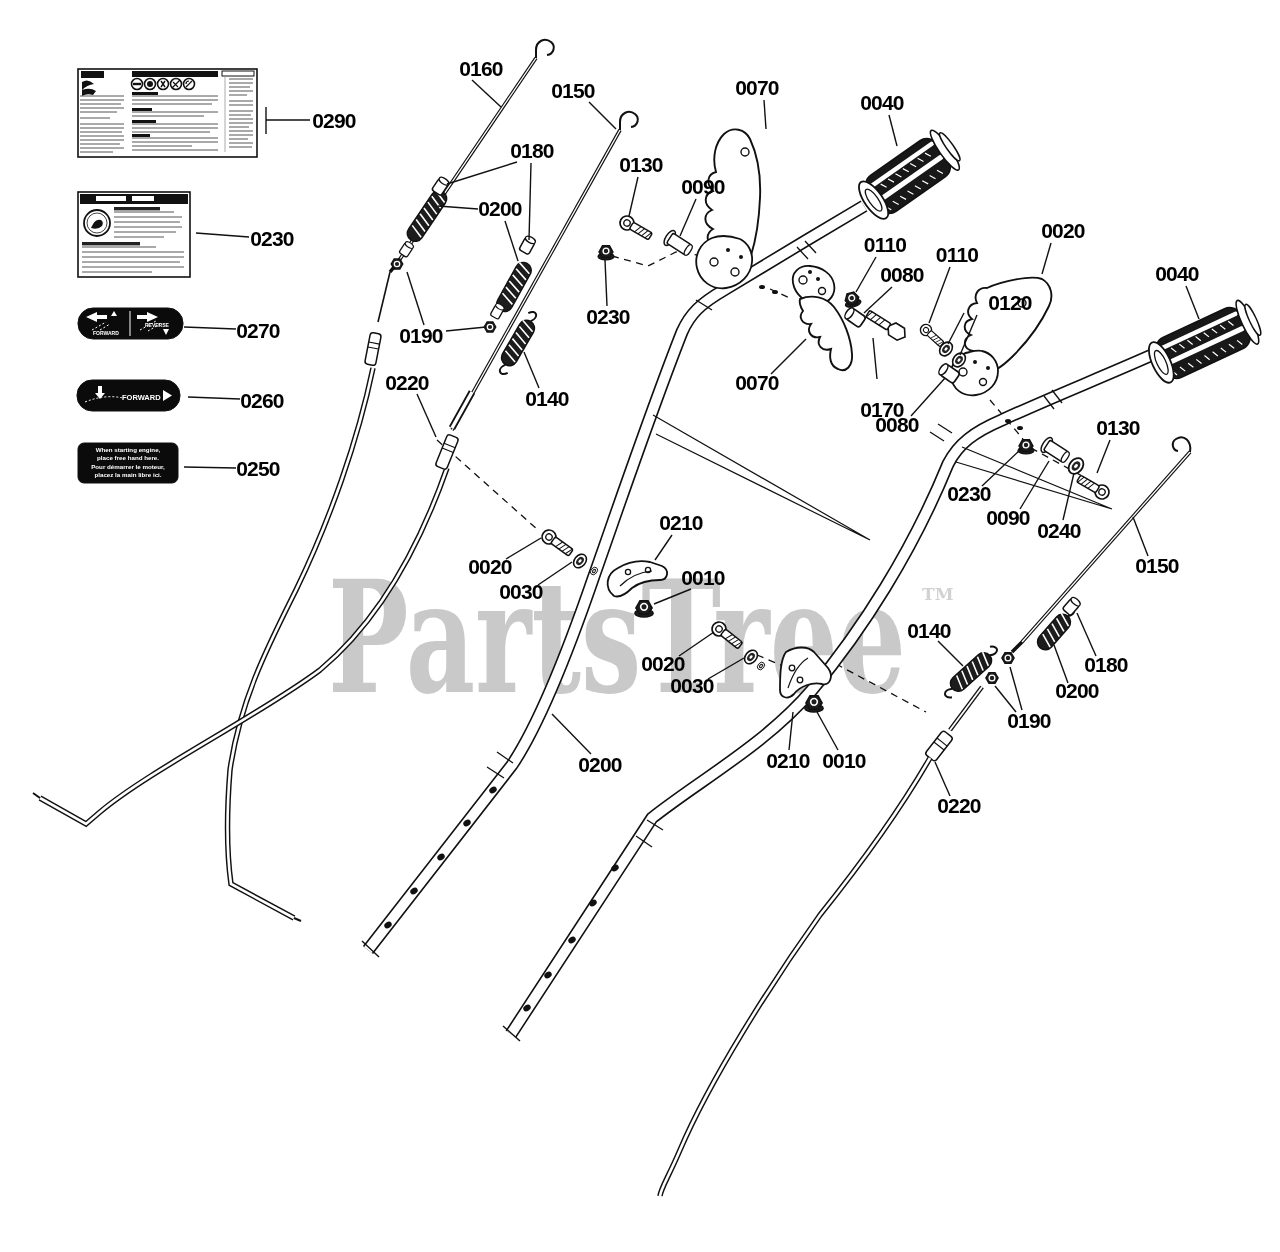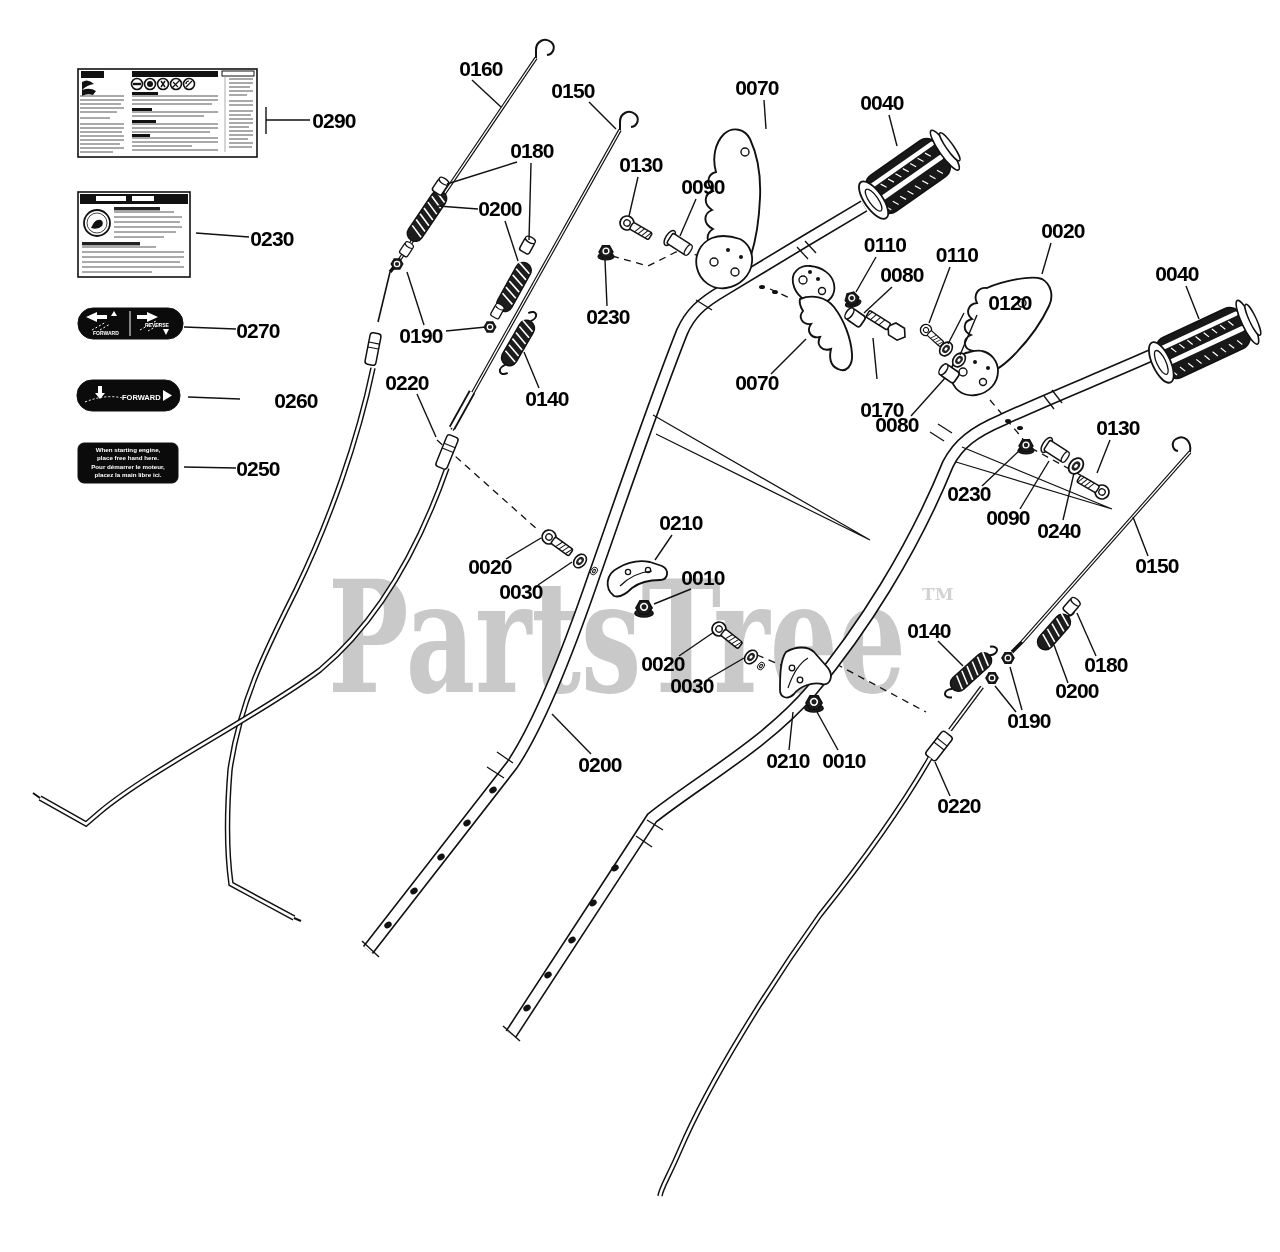--- a/index.html
+++ b/index.html
@@ -412,21 +412,21 @@
         <line x1="838" y1="750" x2="817" y2="712"></line>
         <line x1="591" y1="754" x2="552" y2="714"></line>
         <line x1="950" y1="796" x2="935" y2="762"></line>
       </g>
 </svg>
 
 <div id="labels">
       <div class="callout" style="left: 334px; top: 121px;">0290</div>
       <div class="callout" style="left: 272px; top: 239px;">0230</div>
       <div class="callout" style="left: 258px; top: 331px;">0270</div>
-      <div class="callout" style="left: 262px; top: 401px; margin-left: 34px;">0260</div>
+      <div class="callout" style="left: 262px; top: 401px;">0260</div>
       <div class="callout" style="left: 258px; top: 469px; text-align: right;">0250</div>
       <div class="callout" style="left: 457px; top: 69px; margin-left: 24px;">0160</div>
       <div class="callout" style="left: 573px; top: 91px;">0150</div>
       <div class="callout" style="left: 532px; top: 151px;">0180</div>
       <div class="callout" style="left: 500px; top: 209px;">0200</div>
       <div class="callout" style="left: 421px; top: 336px;">0190</div>
       <div class="callout" style="left: 407px; top: 383px;">0220</div>
       <div class="callout" style="left: 547px; top: 399px;">0140</div>
       <div class="callout" style="left: 608px; top: 317px;">0230</div>
       <div class="callout" style="left: 641px; top: 165px;">0130</div>

